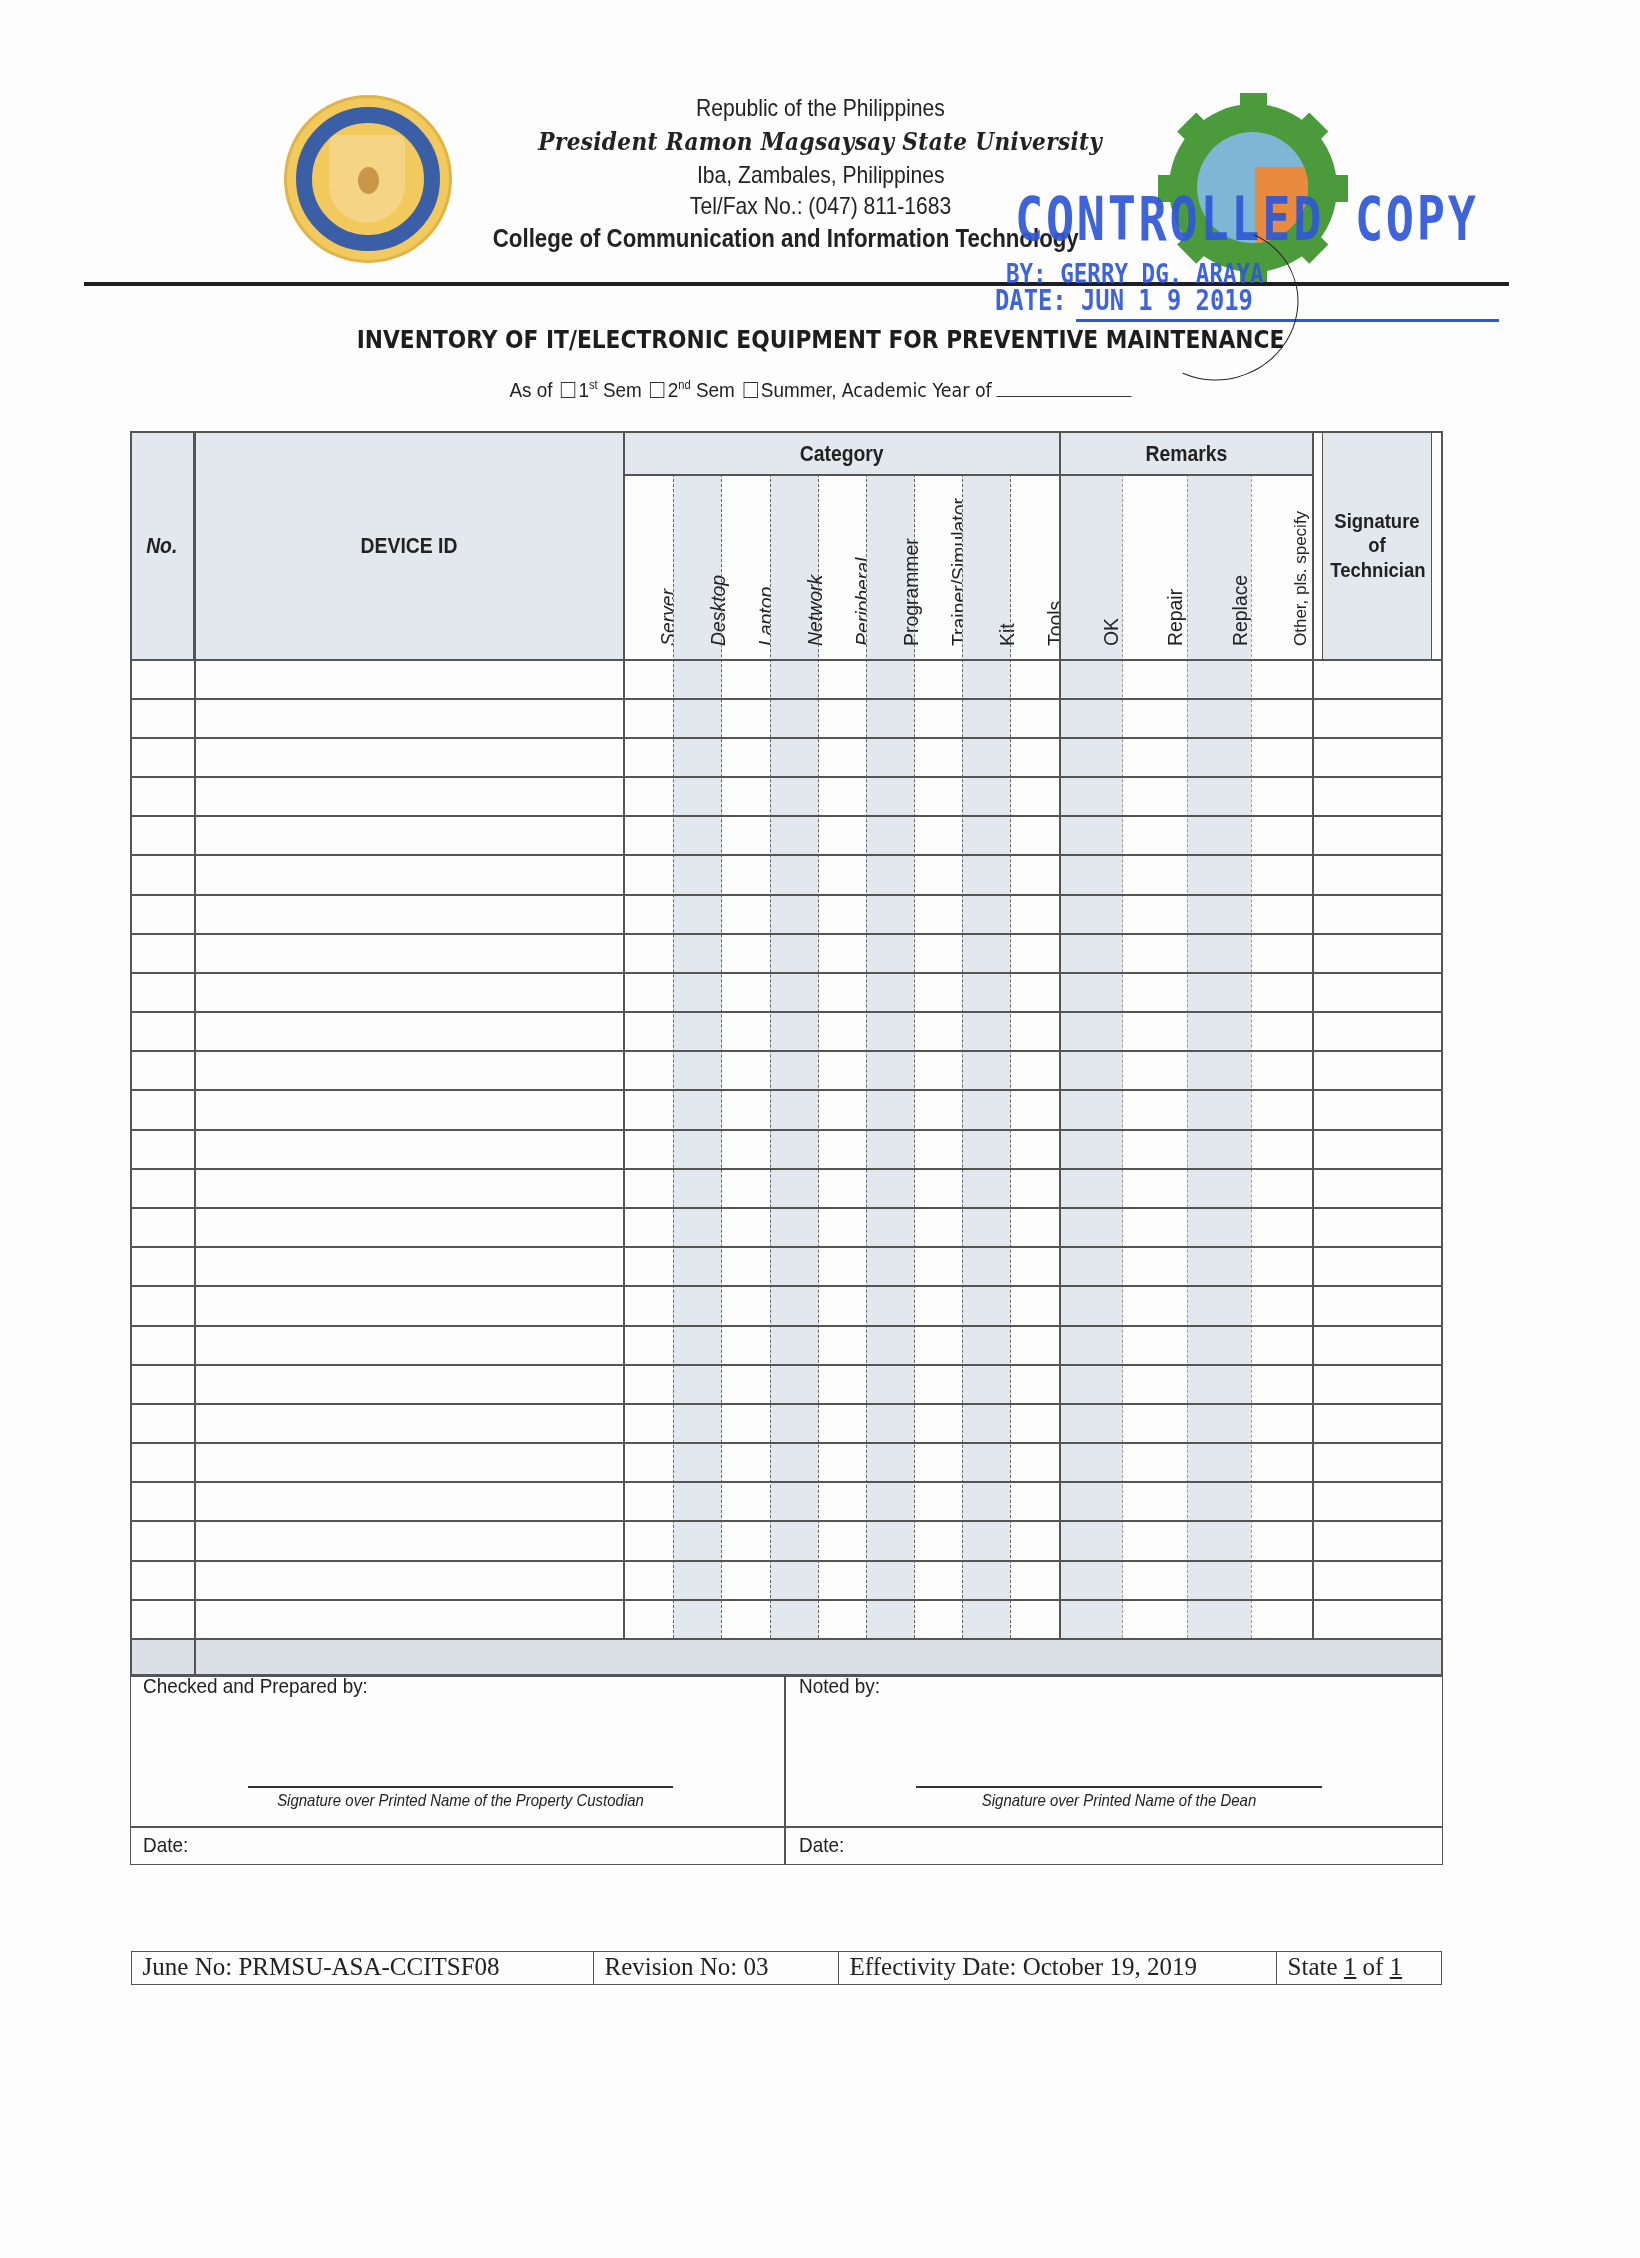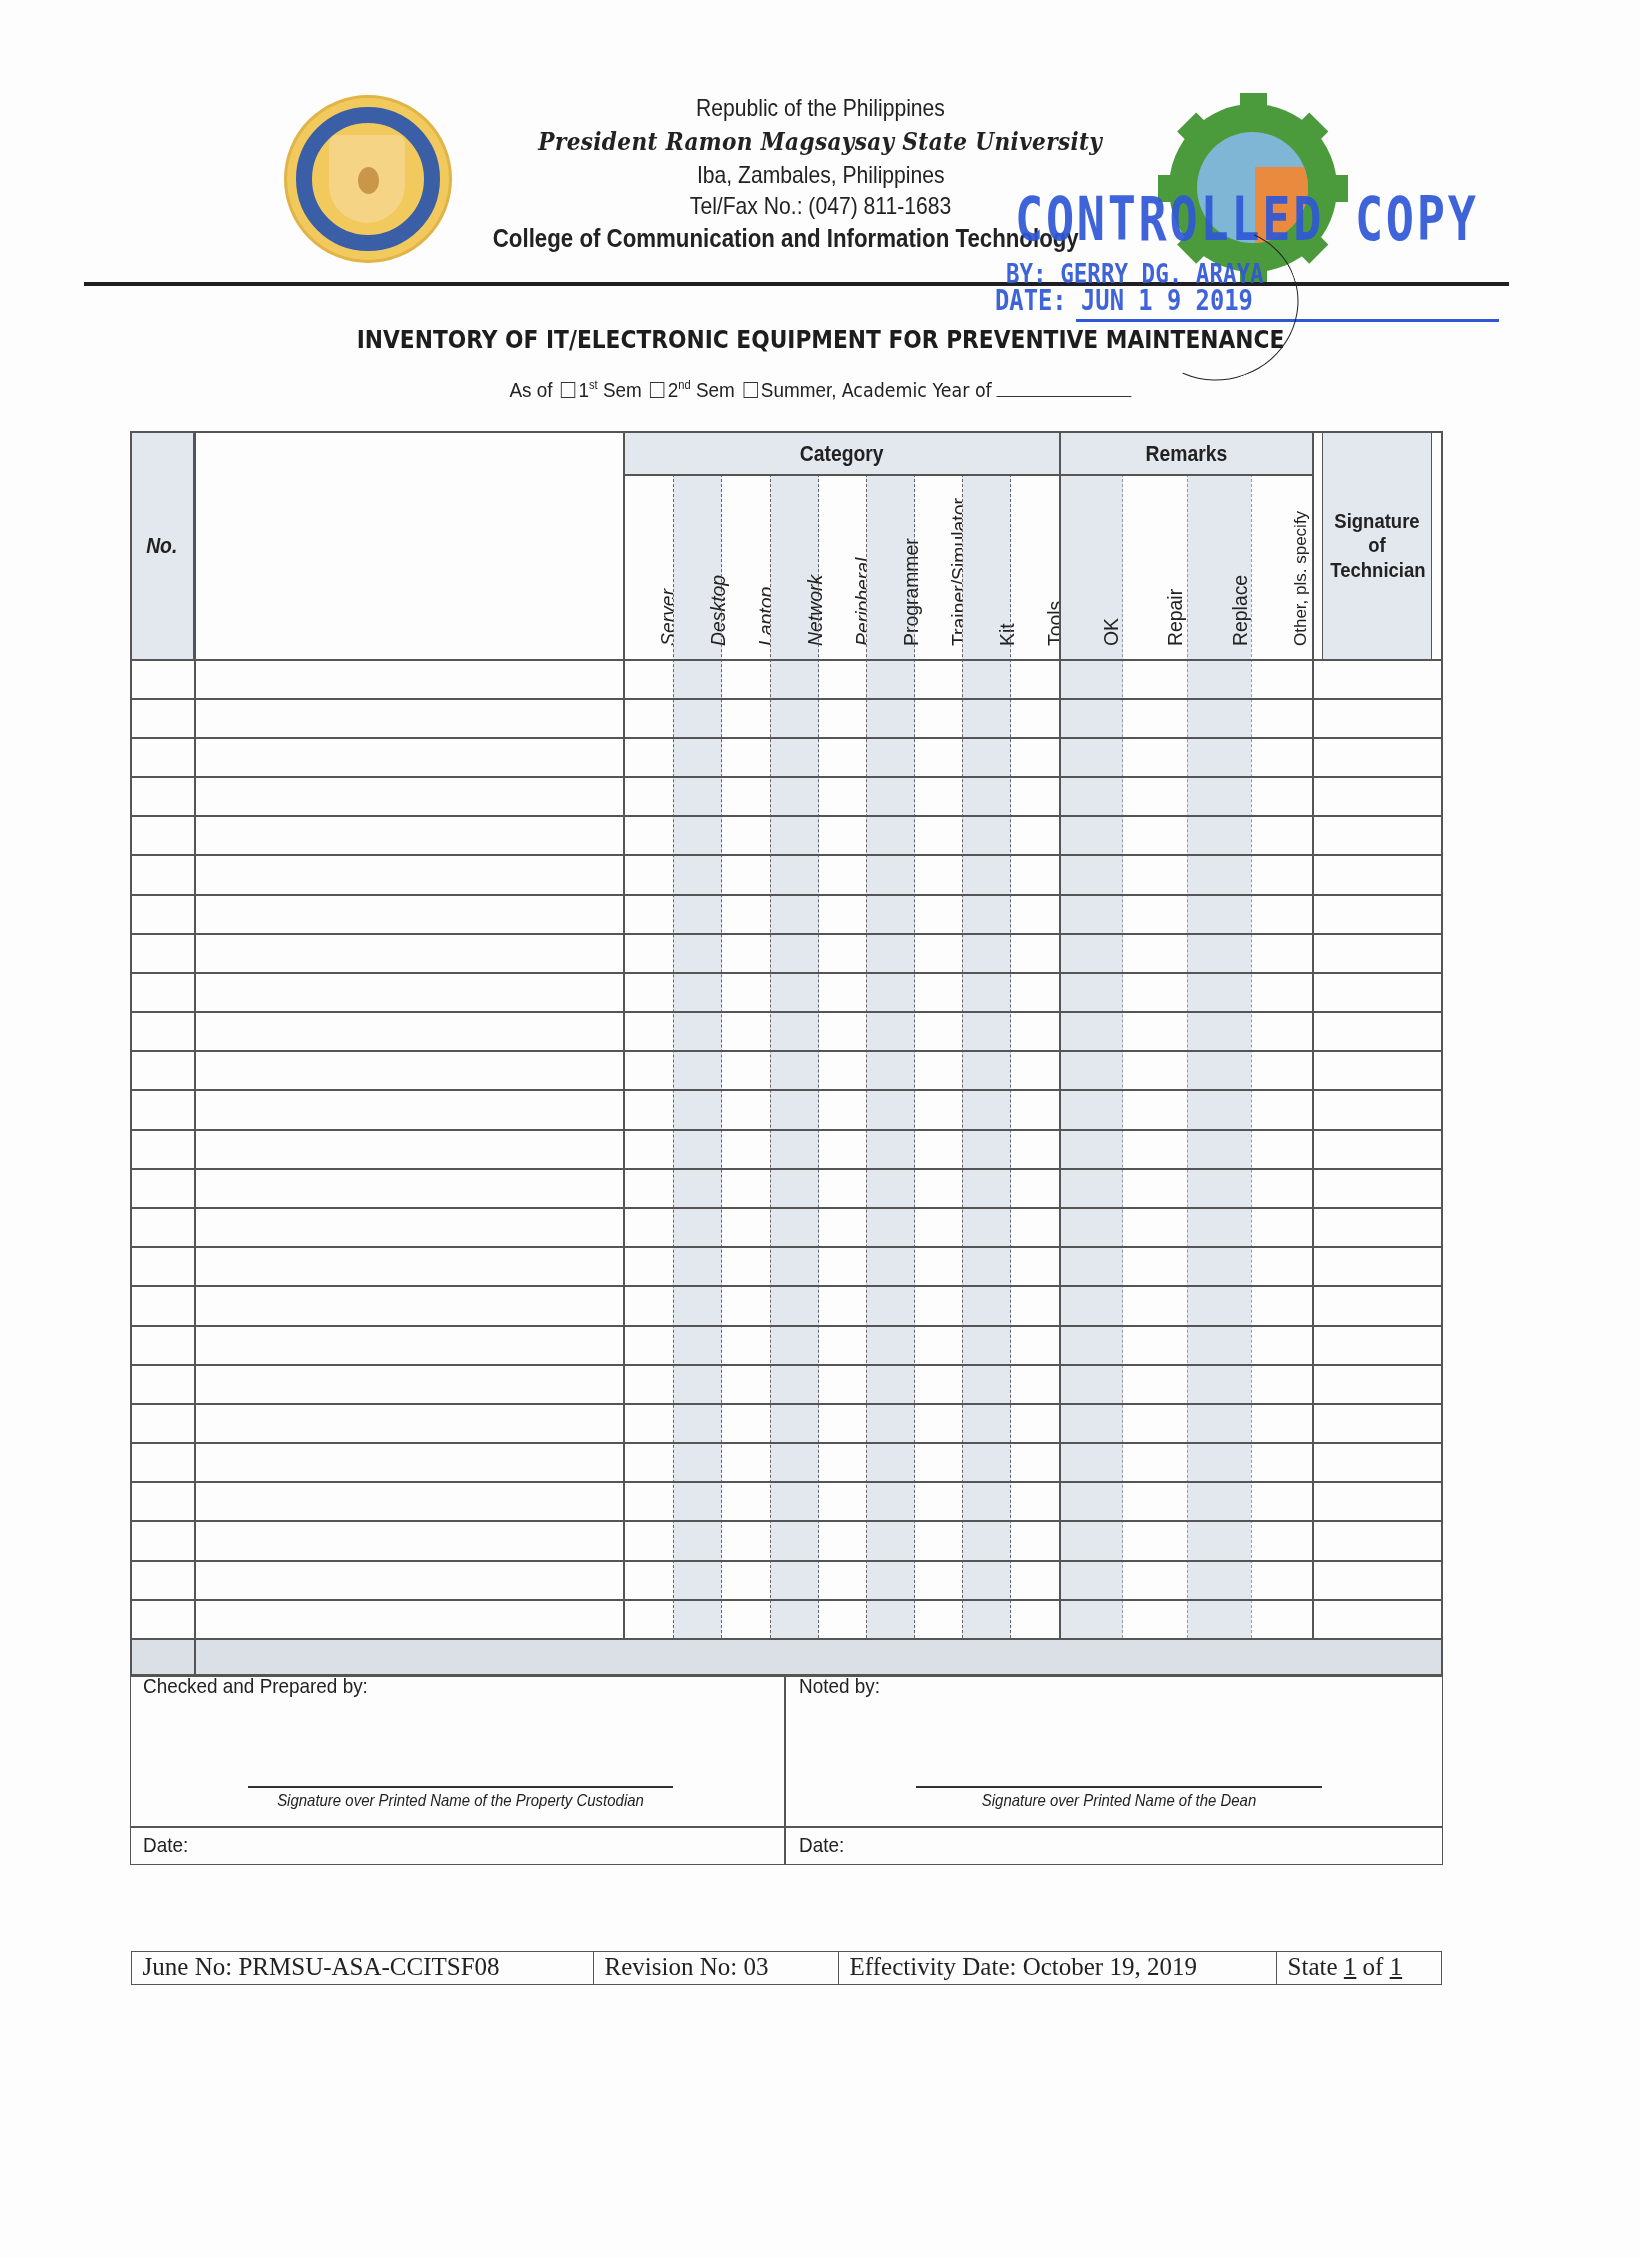--- a/index.html
+++ b/index.html
@@ -98,20 +98,23 @@
   <span>Sem</span>
   <span class="box"></span><span>2</span><sup>nd</sup>
   <span>Sem</span>
   <span class="box"></span><span>Summer,</span>
   <span style="font-family:'DejaVu Sans',sans-serif;font-size:19.4px;">Academic Year of</span><span class="blank"></span>
 </div>
 
 <div class="tbl" id="tbl" style="height:1246px;">
     <div class="hcell" style="left: 0px; top: 0px; width: 64px; height: 229px; font-style: italic;">
       <span>No.</span>
+    </div>
+    <div class="hcell" style="left: 63px; top: 0px; width: 432px; height: 229px;">
+      <span>DEVICE ID</span>
     </div>
     <div class="hcell" style="left: 493px; top: 0px; width: 438px; height: 45px;">
       <span>Category</span>
     </div>
     <div class="hcell" style="left: 929px; top: 0px; width: 255px; height: 45px;">
       <span>Remarks</span>
     </div>
     <div class="hcell" style="left: 1182px; top: 0px; width: 110px; height: 229px; font-size: 21px; margin-left: 10px;">
       <span style="width:106px">Signature of Technician</span>
     </div>

